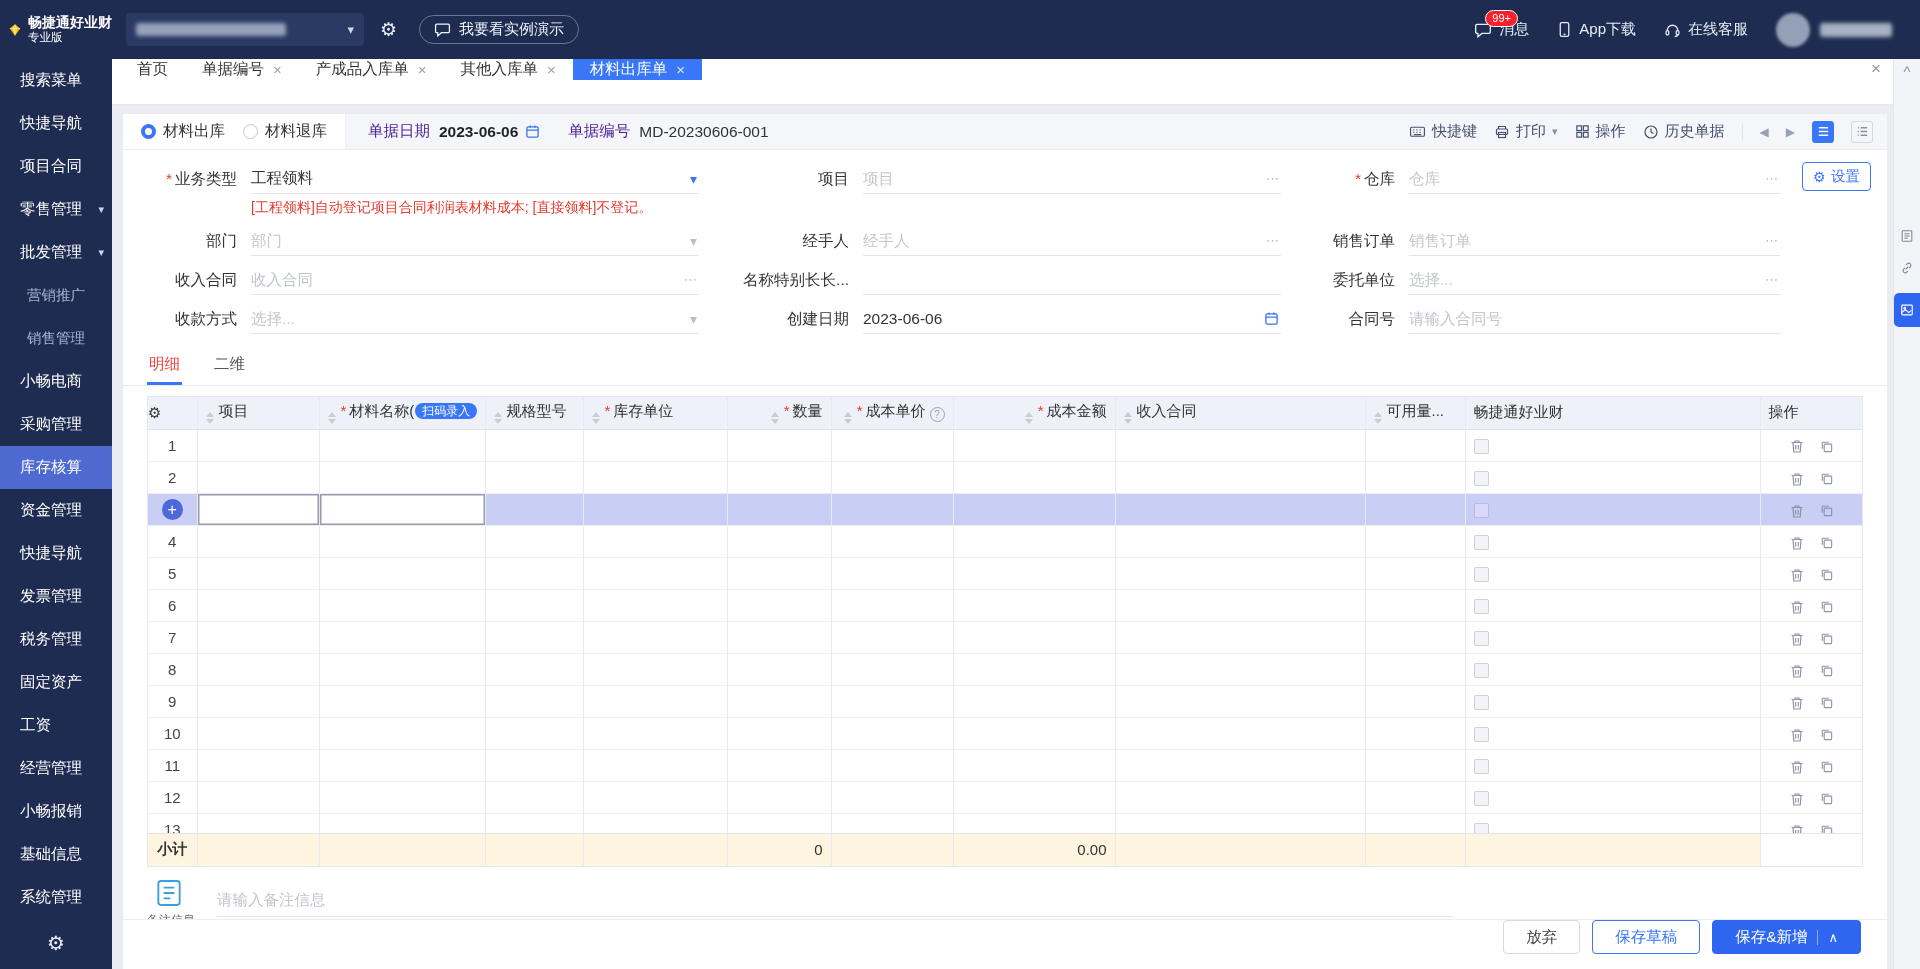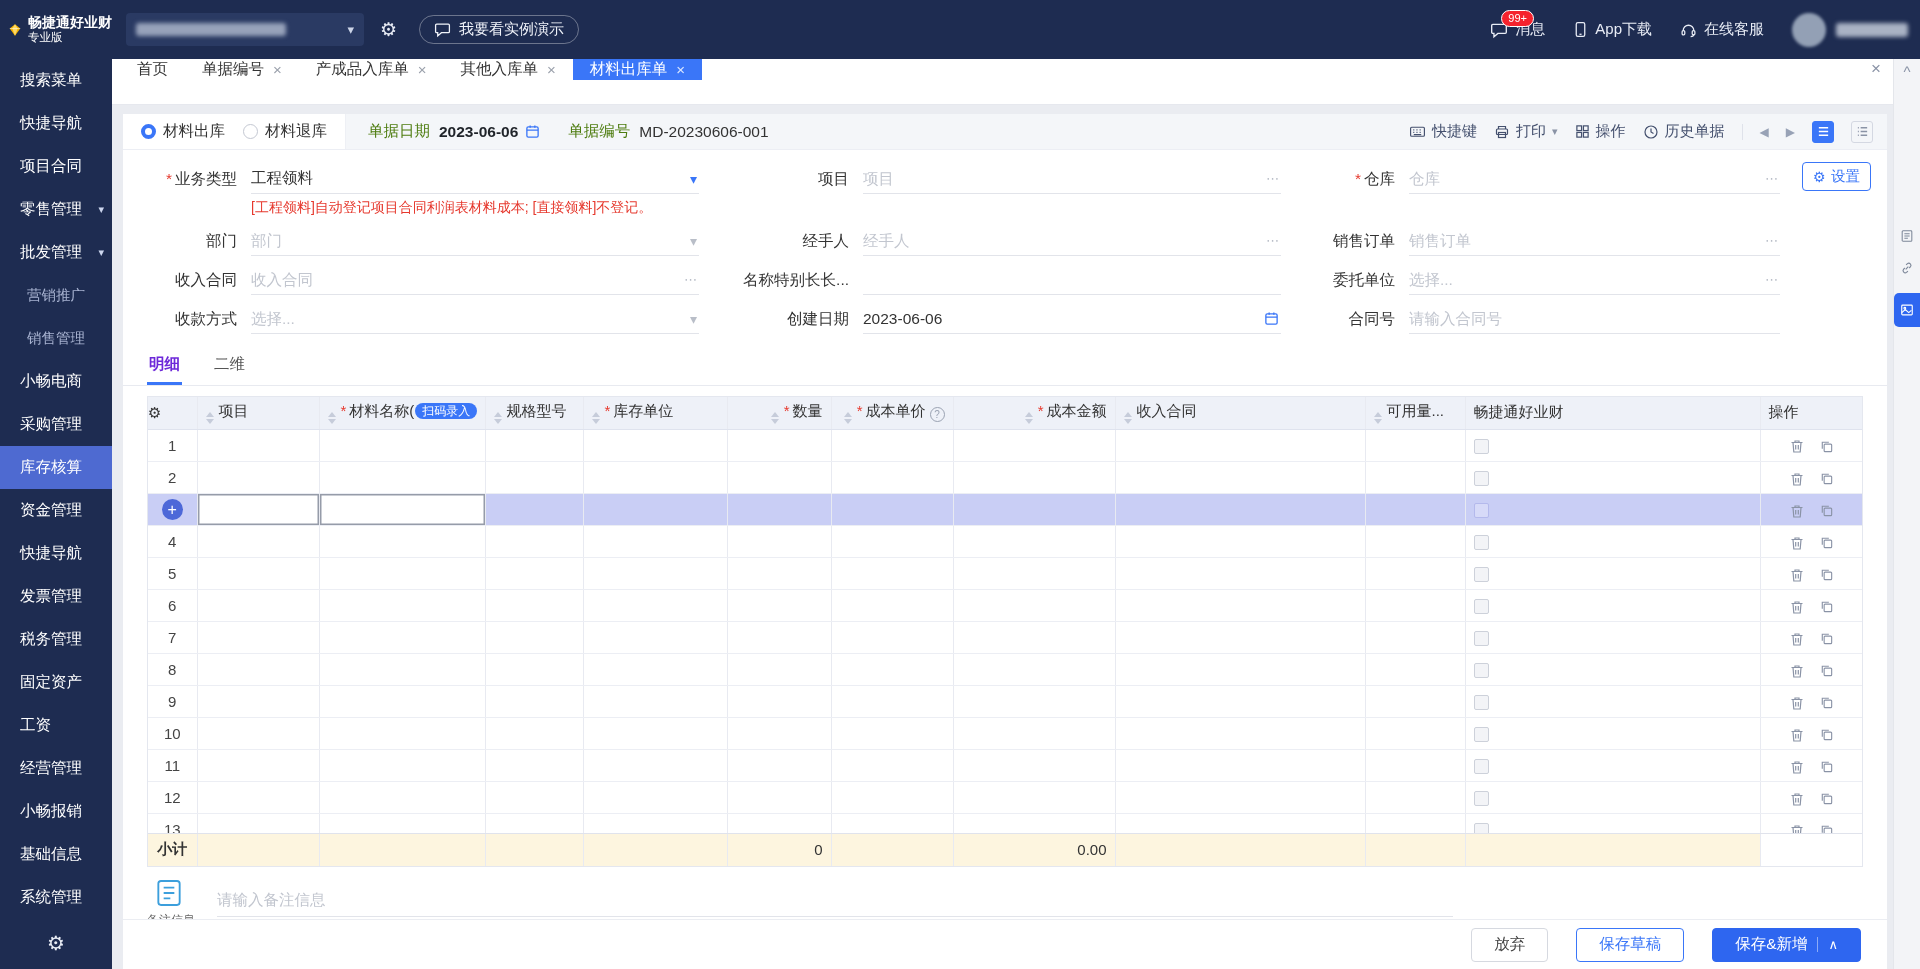--- a/index.html
+++ b/index.html
@@ -12,21 +12,21 @@
 .logo{width:112px;flex:0 0 112px;display:flex;align-items:center;gap:6px;padding-left:8px}
 .logo-text{line-height:1.2}
 .logo-t1{font-size:14px;font-weight:bold;white-space:nowrap}
 .logo-t2{font-size:11.5px}
 .org-select{margin-left:14px;width:238px;height:33px;background:#2a3a63;border-radius:4px;display:flex;align-items:center;padding:0 10px;cursor:pointer}
 .blur-blob{height:13px;border-radius:3px;background:#97a2ba;filter:blur(2px)}
 .org-select .blur-blob{width:150px}
 .org-select .caret{margin-left:auto;color:#cdd5e8;font-size:13px}
 .top-gear{margin-left:16px;font-size:19px;color:#e8ecf5;cursor:pointer}
 .demo-pill{margin-left:22px;display:flex;align-items:center;gap:8px;font-size:15px;color:#f0f3fa;border:1px solid rgba(255,255,255,.35);border-radius:16px;padding:4px 14px;cursor:pointer}
-.top-right{margin-left:auto;display:flex;gap:28px;padding-right:12px}
+.top-right{margin-left:auto;display:flex;gap:28px;padding-right:28px}
 .top-item{display:flex;align-items:center;gap:7px;font-size:15px;color:#e8ecf5;cursor:pointer}
 .icon-wrap{position:relative}
 .badge99{position:absolute;top:-11px;left:11px;background:#f5222d;color:#fff;font-size:11px;padding:1px 6px;border-radius:9px;border:1px solid #fff;line-height:1.2}
 .user{display:flex;align-items:center;gap:10px}
 .avatar{width:34px;height:34px;border-radius:50%;background:#93a0b5;filter:blur(1.5px)}
 .name-blob{width:72px;height:14px;border-radius:3px;background:#a9b2c4;filter:blur(2px)}
 
 .body-row{flex:1;display:flex;min-height:0}
 .sidebar{width:112px;flex:0 0 112px;background:#1e2c51;display:flex;flex-direction:column;overflow:hidden}
 .side-item{height:43px;flex:0 0 43px;display:flex;align-items:center;padding:0 8px 0 20px;color:#fff;font-size:15.5px;cursor:pointer;white-space:nowrap}
@@ -45,21 +45,21 @@
 
 .workspace{flex:1;min-height:0;padding:9px 6px 0 11px;display:flex}
 .card{flex:1;background:#fff;display:flex;flex-direction:column;min-width:0}
 
 .doc-header{flex:0 0 36px;background:#f4f6f9;display:flex;align-items:center;border-bottom:1px solid #eceef4}
 .doc-type{background:#fff;height:100%;display:flex;align-items:center;gap:18px;padding:0 18px;border-right:1px solid #eef0f5}
 .radio{display:flex;align-items:center;gap:7px;font-size:15.5px;color:#333;cursor:pointer}
 .radio .dot{width:15px;height:15px;border-radius:50%;border:1.5px solid #c4c8d2;background:#fff}
 .radio.selected .dot{border:4.5px solid #3a76f8}
 .doc-meta{display:flex;align-items:center;gap:9px;margin-left:22px;font-size:15.5px}
-.doc-meta .lbl{color:#4d7c0f}
+.doc-meta .lbl{color:#4c1d95}
 .doc-meta .val{color:#1f2329;font-weight:bold}
 .doc-meta .val2{color:#333}
 .doc-meta .cal{color:#3a76f8;margin-left:-2px}
 .doc-tools{margin-left:auto;display:flex;align-items:center;gap:17px;padding-right:14px;color:#44506e;font-size:15px}
 .tool{display:flex;align-items:center;gap:6px;cursor:pointer}
 .tool .mini-caret{font-size:11px;color:#8a93a6}
 .vsep{width:1px;height:16px;background:#dfe2ea}
 .pager{color:#98a2b6;font-size:12px;cursor:pointer}
 .vt{width:22px;height:22px;border:1px solid #d4d8e2;border-radius:3px;display:flex;align-items:center;justify-content:center;color:#8a93a6;cursor:pointer}
 .vt.active{background:#3a76f8;border-color:#3a76f8;color:#fff}
@@ -77,21 +77,21 @@
 .finput input{width:100%;border:none;outline:none;background:transparent;font:inherit;color:#333;font-size:15.5px}
 .finput input::placeholder{color:#c2c6cf}
 .suffix{position:absolute;right:2px;color:#b9bec8;font-size:13px;cursor:pointer}
 .suffix.blue{color:#3a76f8}
 .suffix.caret{font-size:14px}
 .hint{grid-column:1/4;color:#e6392e;font-size:14px;margin:-4px 0 9px;padding-left:104px}
 .settings-btn{position:absolute;top:12px;right:16px;display:flex;align-items:center;gap:5px;border:1px solid #3a76f8;color:#3a76f8;font-size:14.5px;border-radius:4px;padding:4px 10px;background:#fff;cursor:pointer}
 
 .detail-tabs{flex:0 0 36px;display:flex;gap:30px;padding:0 24px;border-bottom:1px solid #e8eaf0;align-items:flex-end}
 .dtab{padding:7px 2px;font-size:15.5px;color:#555;border-bottom:3px solid transparent;cursor:pointer}
-.dtab.active{color:#6d28d9;font-weight:bold;border-bottom-color:#3a76f8}
+.dtab.active{color:#ef4444;font-weight:normal;border-bottom-color:#3a76f8}
 
 .grid-wrap{margin:10px 24px 0;border:1px solid #e4e7ef;flex:0 0 auto}
 table.grid{width:100%;border-collapse:collapse;table-layout:fixed}
 .grid th,.grid td{border-right:1px solid #e8eaf1;height:32px;padding:0 8px;font-size:15px;overflow:hidden;white-space:nowrap}
 .grid th:last-child,.grid td:last-child{border-right:none}
 .grid thead th{background:#eef1f8;border-bottom:1px solid #dfe3ee;color:#333;font-weight:normal;text-align:left}
 .grid tbody td{border-bottom:1px solid #eceef4;background:#fff}
 th.num,td.num{text-align:center;padding:0;color:#444}
 th.num{color:#8a93a6;font-size:15px;cursor:pointer}
 .col-right{text-align:right !important}
@@ -115,21 +115,21 @@
 tr.summary td.sum-actions{background:#fff}
 
 .note-row{flex:1;min-height:0;display:flex;align-items:flex-start;gap:26px;padding:10px 24px 0;overflow:hidden}
 .note-icon{width:44px;text-align:center;color:#3c9fdc;flex:0 0 44px}
 .note-icon svg{margin:0 auto}
 .note-icon .nlabel{font-size:12px;color:#666;margin-top:3px;white-space:nowrap}
 .note-input{flex:0 1 72%;border-bottom:1px solid #e2e4ea;height:32px;display:flex;align-items:center;margin-top:8px}
 .note-input input{width:100%;border:none;outline:none;background:transparent;font:inherit;font-size:15.5px;color:#333}
 .note-input input::placeholder{color:#c2c6cf}
 
-.footer{flex:0 0 50px;border-top:1px solid #ebedf2;display:flex;align-items:center;justify-content:flex-end;gap:28px;padding-right:26px;background:#fff}
+.footer{flex:0 0 50px;border-top:1px solid #ebedf2;display:flex;justify-content:flex-end;gap:12px;padding-right:26px;background:#fff}
 .btn{height:34px;padding:0 22px;border-radius:4px;font-size:15.5px;display:inline-flex;align-items:center;gap:10px;cursor:pointer;white-space:nowrap}
 .btn.plain{border:1px solid #d6d9e0;color:#444;background:#fff}
 .btn.outline{border:1px solid #3a76f8;color:#3a76f8;background:#fff}
 .btn.primary{background:#2e66f0;color:#fff;border:1px solid #2e66f0}
 .btn .caret-up{font-size:13px;border-left:1px solid rgba(255,255,255,.45);padding-left:10px}
 
 .rail{flex:0 0 26px;background:#f3f4f7;border-left:1px solid #e4e6eb;display:flex;flex-direction:column;align-items:center;padding-top:5px}
 .rail-collapse{color:#8a93a6;font-size:15px;cursor:pointer;line-height:1}
 .rail-icons{margin-top:150px;display:flex;flex-direction:column;gap:18px;align-items:center}
 .rail-ic{color:#7d8799;cursor:pointer}

